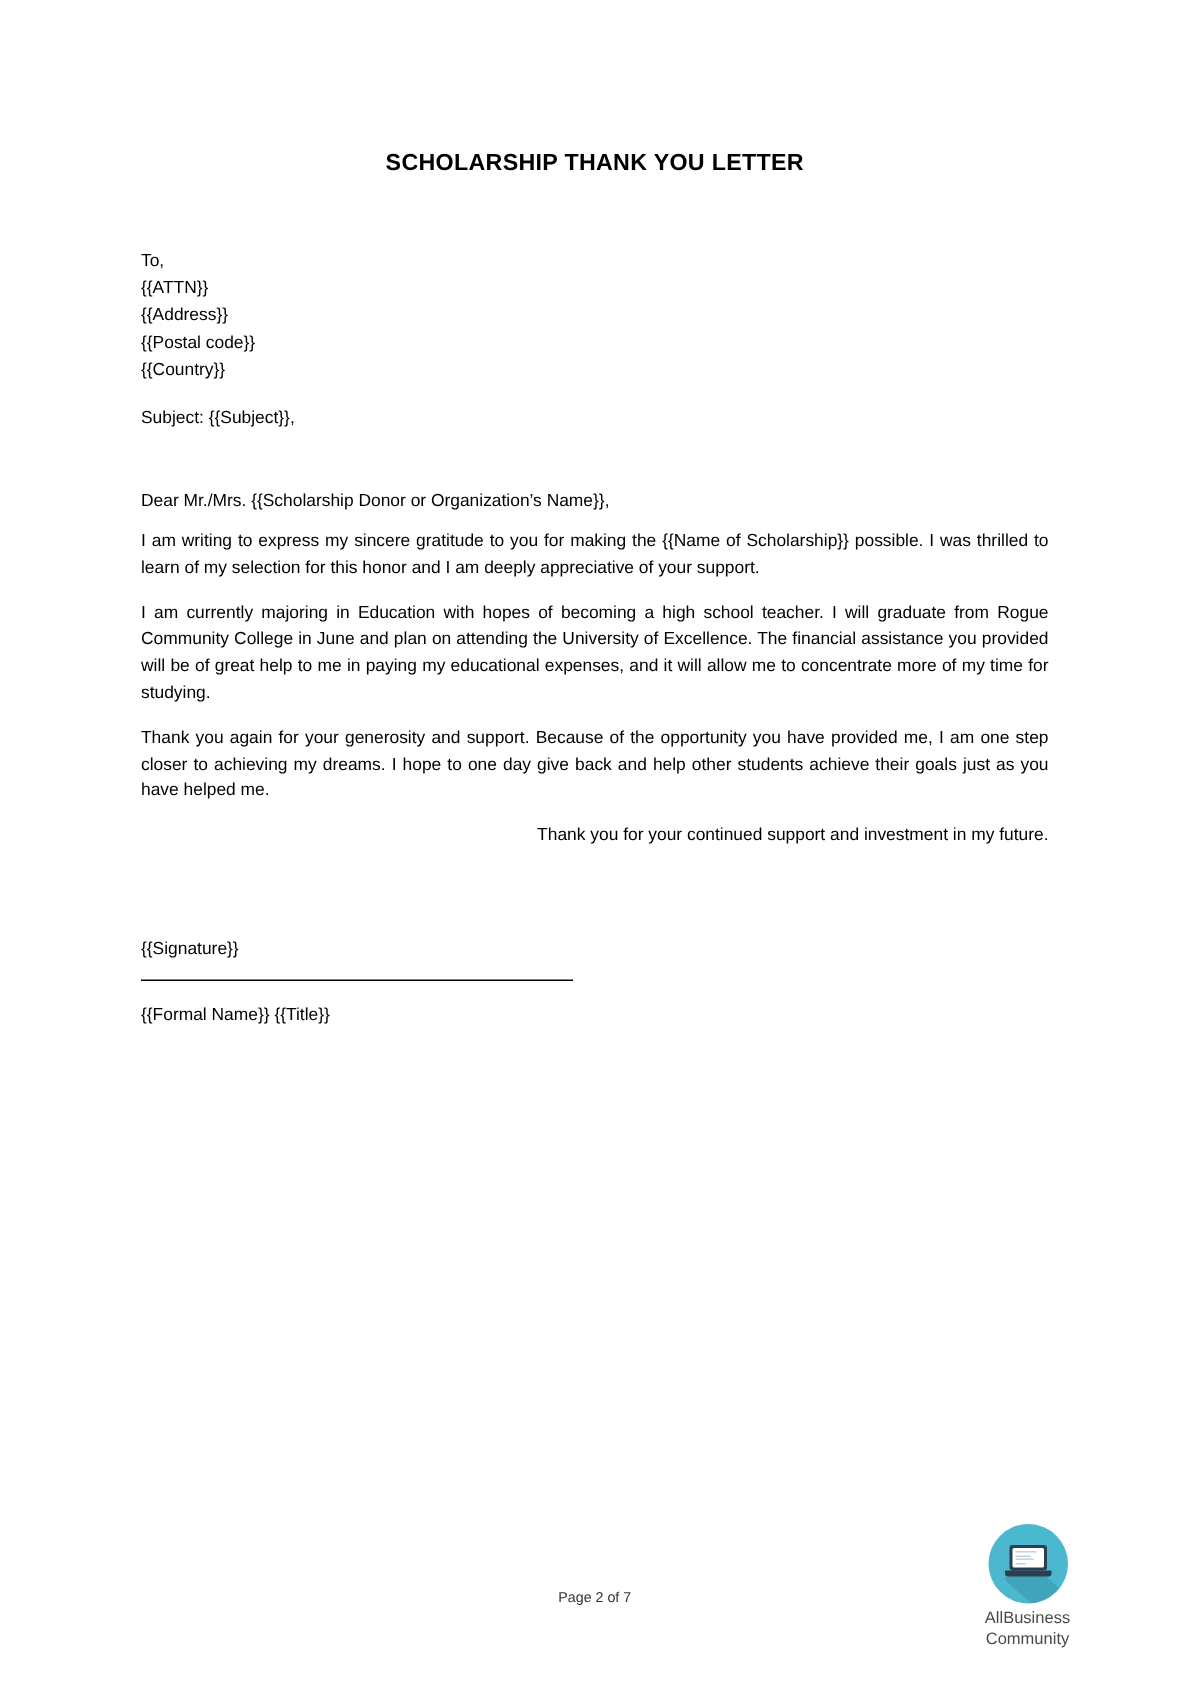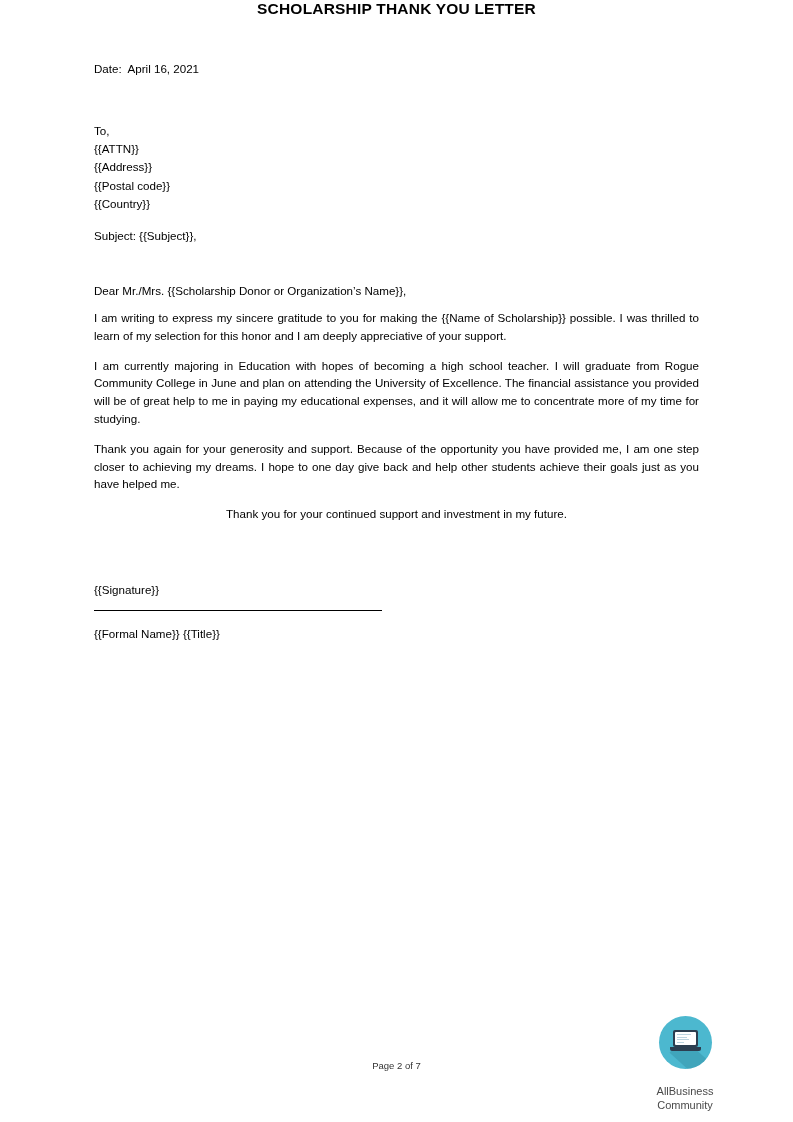--- a/index.html
+++ b/index.html
@@ -30,20 +30,21 @@
     top: 0;
     width: 605px;
   }
 
   .doc-title {
     font-size: 15.5px;
     font-weight: bold;
     text-align: center;
     letter-spacing: 0.2px;
     margin: 0;
+    padding-top: 100px;
   }
 
   .date-line {
     font-size: 11.6px;
     margin-top: 44px;
     white-space: pre;
   }
 
   .address-block {
     margin-top: 47px;
@@ -71,21 +72,21 @@
     text-underline-offset: 2px;
   }
   .para-heading.tight { margin-top: 20px; }
 
   .body-para {
     margin-top: 12px;
     font-size: 11.6px;
     line-height: 17.8px;
     text-align: justify;
   }
-  .body-para.last-line { text-align: center; }
+  .body-para.last-line { text-align: right; }
 
   .closing {
     margin-top: 48px;
     font-size: 11.6px;
   }
 
   .signature-token {
     margin-top: 60px;
     font-size: 11.6px;
   }
@@ -178,36 +179,35 @@
   .laptop-base {
     position: absolute;
     left: 0;
     top: 17px;
     width: 31px;
     height: 3.5px;
     background: #2c3e50;
     border-radius: 0 0 2px 2px;
   }
   .logo-text {
-    margin-top: 16px;
+    margin-top: 4px;
     font-size: 11px;
     line-height: 13.5px;
     color: #4a4a4a;
   }
 </style>
 </head>
 <body>
 
 <div class="page">
 
   <div class="content">
 
     <h1 class="doc-title">SCHOLARSHIP THANK YOU LETTER</h1>
 
-    <div class="date-line">Date:  April 16, 2021</div>
 
     <div class="address-block">
       <div>To,</div>
       <div>{{ATTN}}</div>
       <div>{{Address}}</div>
       <div>{{Postal code}}</div>
       <div>{{Country}}</div>
     </div>
 
     <div class="subject-line">Subject: {{Subject}},</div>

